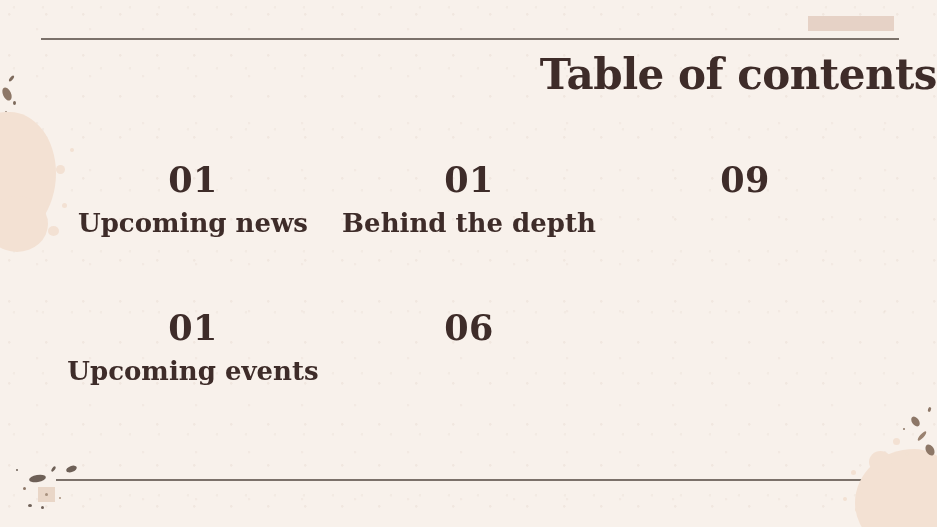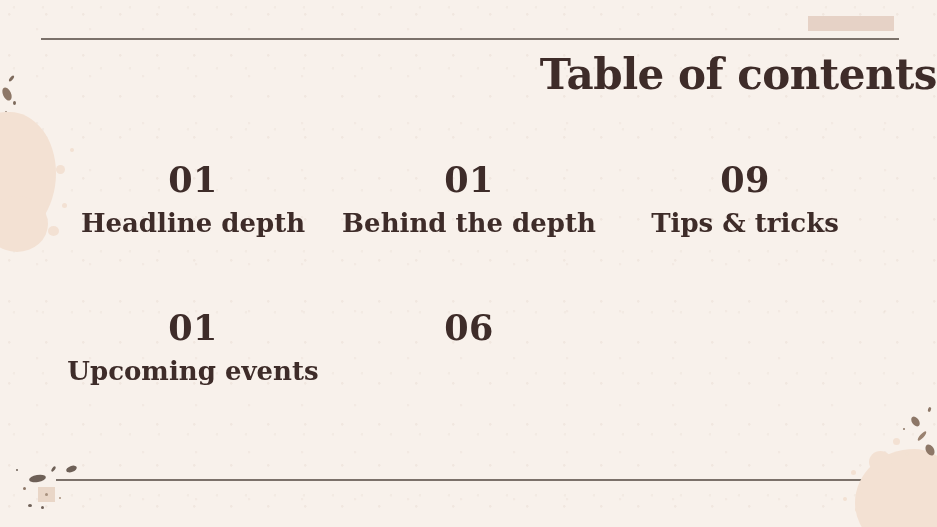--- a/index.html
+++ b/index.html
@@ -60,29 +60,28 @@
 <div class="slide">
 
   <div class="rule top"></div>
   <div class="accent-rect"></div>
 
   <h1 class="title">Table of contents</h1>
 
   <div class="toc-grid">
     <div class="toc-item">
       <div class="toc-number">01</div>
-      <div class="toc-label">Headline depth</div>
+      <div class="toc-label">Upcoming news</div>
     </div>
     <div class="toc-item">
       <div class="toc-number">01</div>
       <div class="toc-label">Behind the depth</div>
     </div>
     <div class="toc-item">
       <div class="toc-number">09</div>
-      <div class="toc-label">Tips &amp; tricks</div>
     </div>
     <div class="toc-item">
       <div class="toc-number">01</div>
       <div class="toc-label">Upcoming events</div>
     </div>
     <div class="toc-item">
       <div class="toc-number">06</div>
     </div>
   </div>
 

